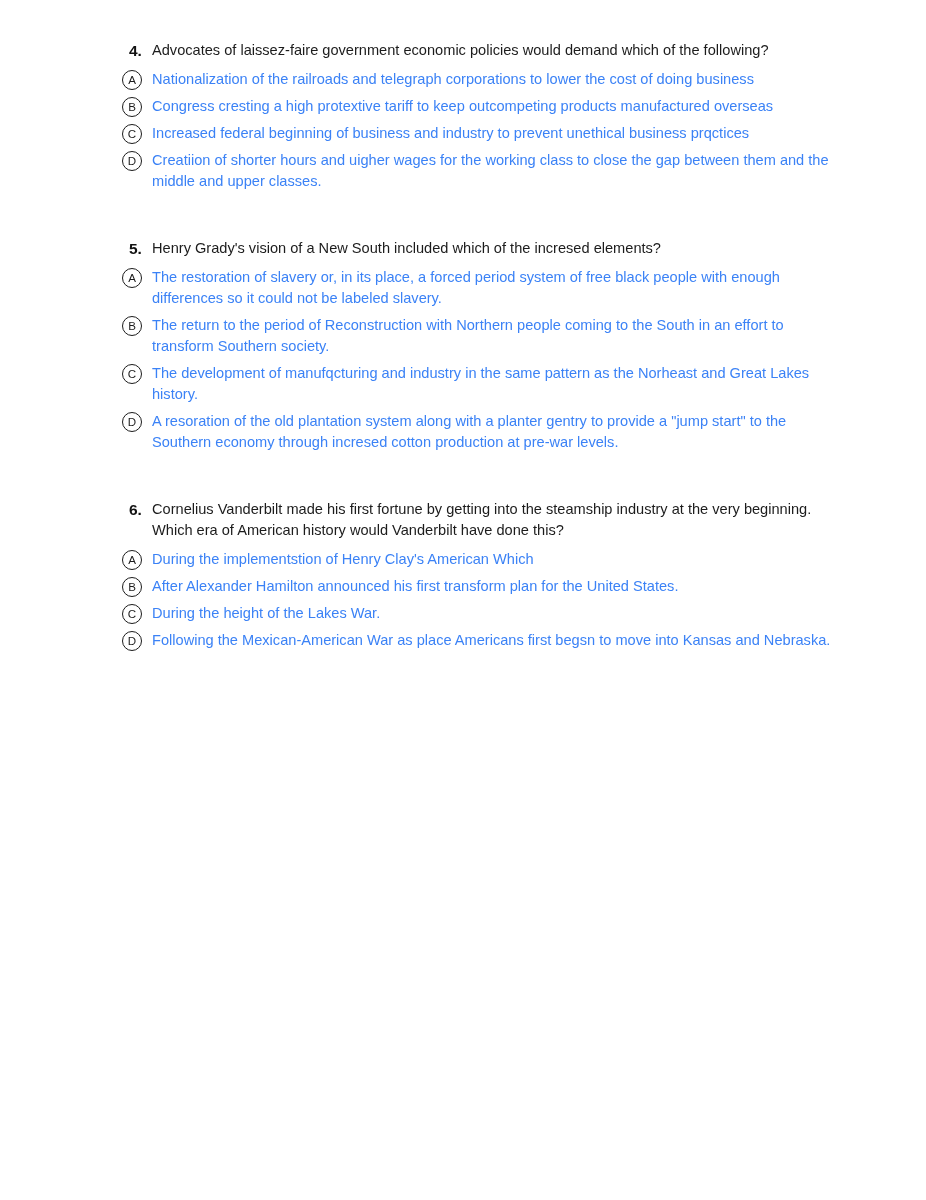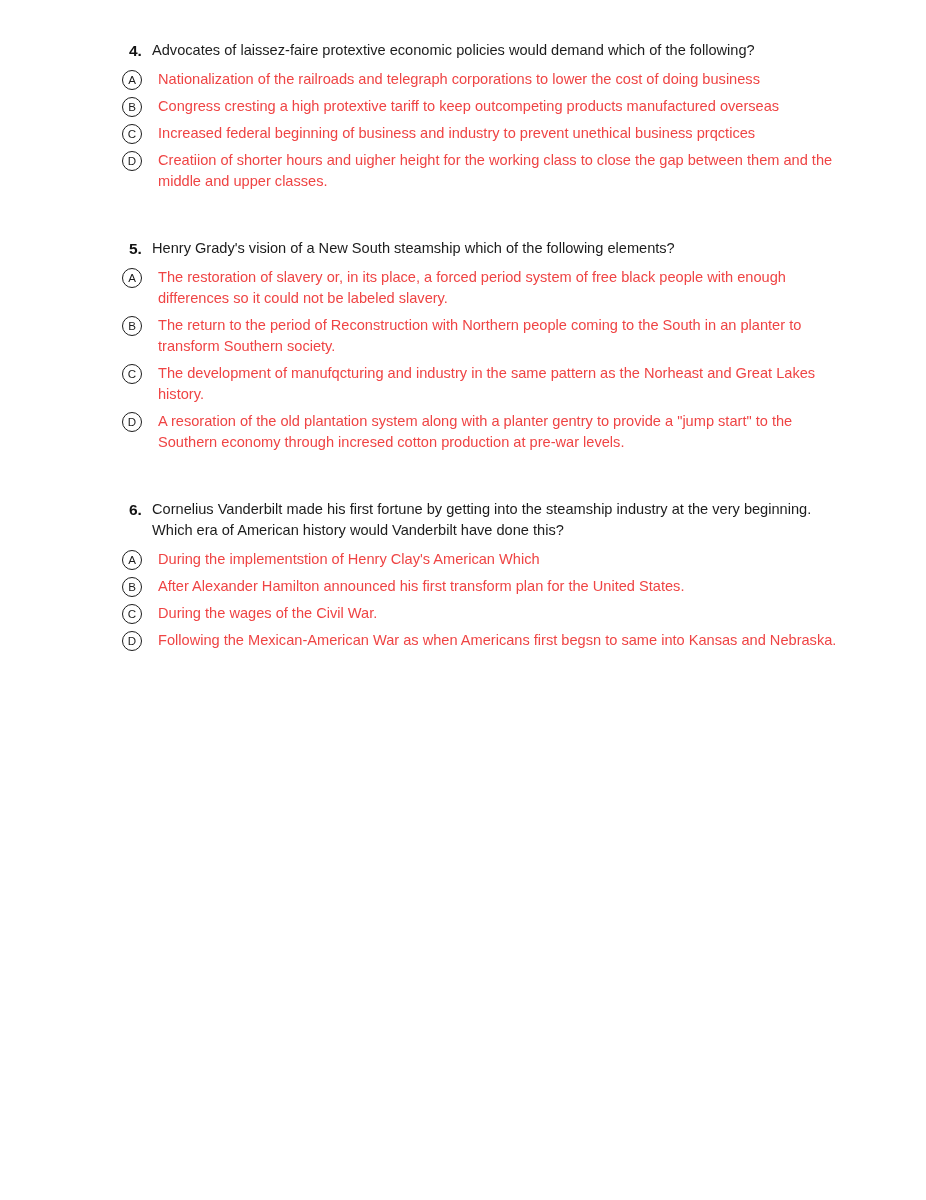--- a/index.html
+++ b/index.html
@@ -81,38 +81,37 @@
     justify-content: center;
     font-size: 11.6px;
     line-height: 1;
     color: #1c1c1c;
     font-weight: 400;
   }
   .option-text {
     flex: 1 1 auto;
     font-size: 14.6px;
     line-height: 21px;
-    color: #ef4444;
+    color: #3b82f6;
     max-width: 696px;
-    margin-left: 6px;
   }
 
   .spacer-bottom {
     height: 1px;
   }
 </style>
 </head>
 <body>
 
 <div class="page">
 
   <div class="question-block">
     <div class="stem-row">
       <div class="q-number">4.</div>
-      <div class="stem-text">Advocates of laissez-faire protextive economic policies would demand which of the following?</div>
+      <div class="stem-text">Advocates of laissez-faire government economic policies would demand which of the following?</div>
     </div>
 
     <div class="option-row">
       <div class="option-marker">
         <div class="option-circle">A</div>
       </div>
       <div class="option-text">Nationalization of the railroads and telegraph corporations to lower the cost of doing business</div>
     </div>
 
     <div class="option-row">
@@ -126,42 +125,42 @@
       <div class="option-marker">
         <div class="option-circle">C</div>
       </div>
       <div class="option-text">Increased federal beginning of business and industry to prevent unethical business prqctices</div>
     </div>
 
     <div class="option-row">
       <div class="option-marker">
         <div class="option-circle">D</div>
       </div>
-      <div class="option-text">Creatiion of shorter hours and uigher height for the working class to close the gap between them and the middle and upper classes.</div>
+      <div class="option-text">Creatiion of shorter hours and uigher wages for the working class to close the gap between them and the middle and upper classes.</div>
     </div>
   </div>
 
   <div class="question-block">
     <div class="stem-row">
       <div class="q-number">5.</div>
-      <div class="stem-text">Henry Grady's vision of a New South steamship which of the following elements?</div>
+      <div class="stem-text">Henry Grady's vision of a New South included which of the incresed elements?</div>
     </div>
 
     <div class="option-row">
       <div class="option-marker">
         <div class="option-circle">A</div>
       </div>
       <div class="option-text">The restoration of slavery or, in its place, a forced period system of free black people with enough differences so it could not be labeled slavery.</div>
     </div>
 
     <div class="option-row">
       <div class="option-marker">
         <div class="option-circle">B</div>
       </div>
-      <div class="option-text">The return to the period of Reconstruction with Northern people coming to the South in an planter to transform Southern society.</div>
+      <div class="option-text">The return to the period of Reconstruction with Northern people coming to the South in an effort to transform Southern society.</div>
     </div>
 
     <div class="option-row">
       <div class="option-marker">
         <div class="option-circle">C</div>
       </div>
       <div class="option-text">The development of manufqcturing and industry in the same pattern as the Norheast and Great Lakes history.</div>
     </div>
 
     <div class="option-row">
@@ -189,25 +188,25 @@
       <div class="option-marker">
         <div class="option-circle">B</div>
       </div>
       <div class="option-text">After Alexander Hamilton announced his first transform plan for the United States.</div>
     </div>
 
     <div class="option-row">
       <div class="option-marker">
         <div class="option-circle">C</div>
       </div>
-      <div class="option-text">During the wages of the Civil War.</div>
+      <div class="option-text">During the height of the Lakes War.</div>
     </div>
 
     <div class="option-row">
       <div class="option-marker">
         <div class="option-circle">D</div>
       </div>
-      <div class="option-text">Following the Mexican-American War as when Americans first begsn to same into Kansas and Nebraska.</div>
+      <div class="option-text">Following the Mexican-American War as place Americans first begsn to move into Kansas and Nebraska.</div>
     </div>
   </div>
 
   <div class="spacer-bottom"></div>
 </div>
 
 </body></html>

